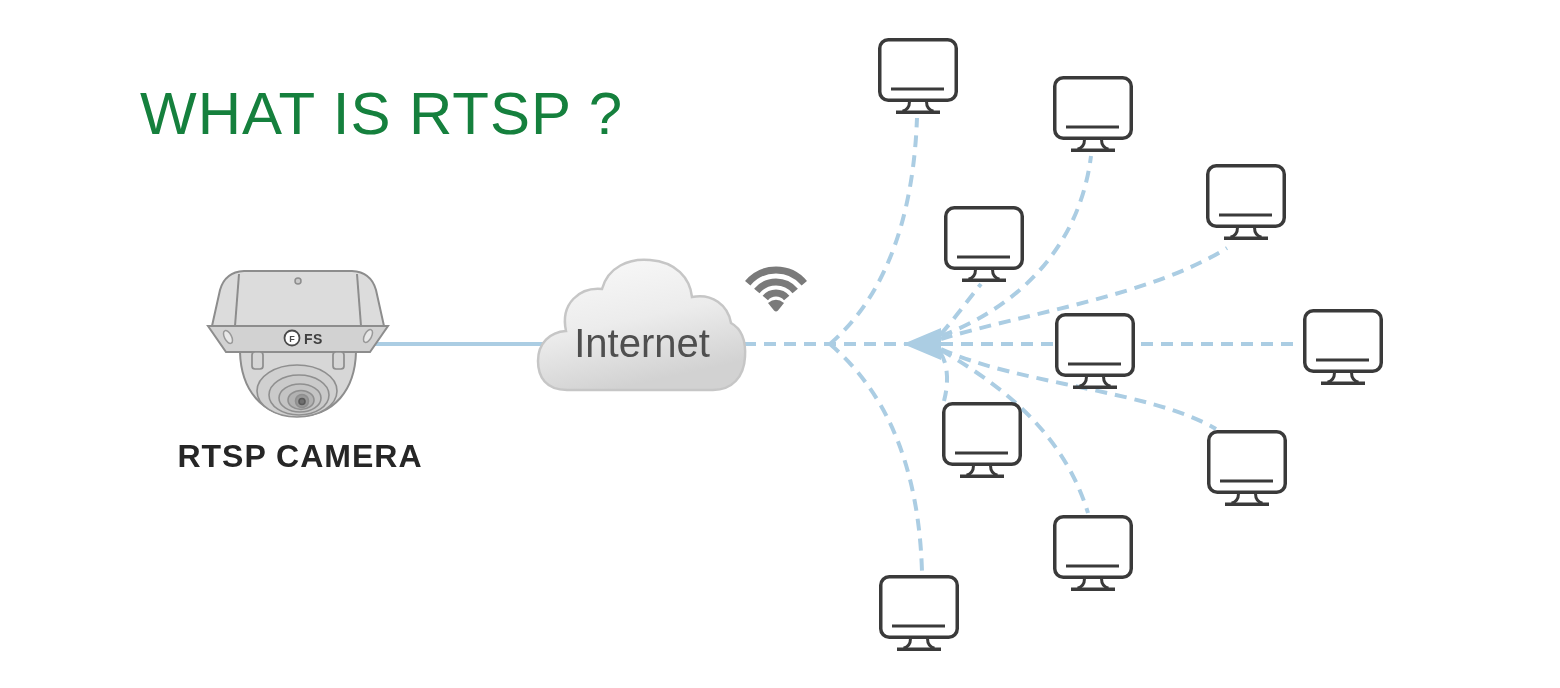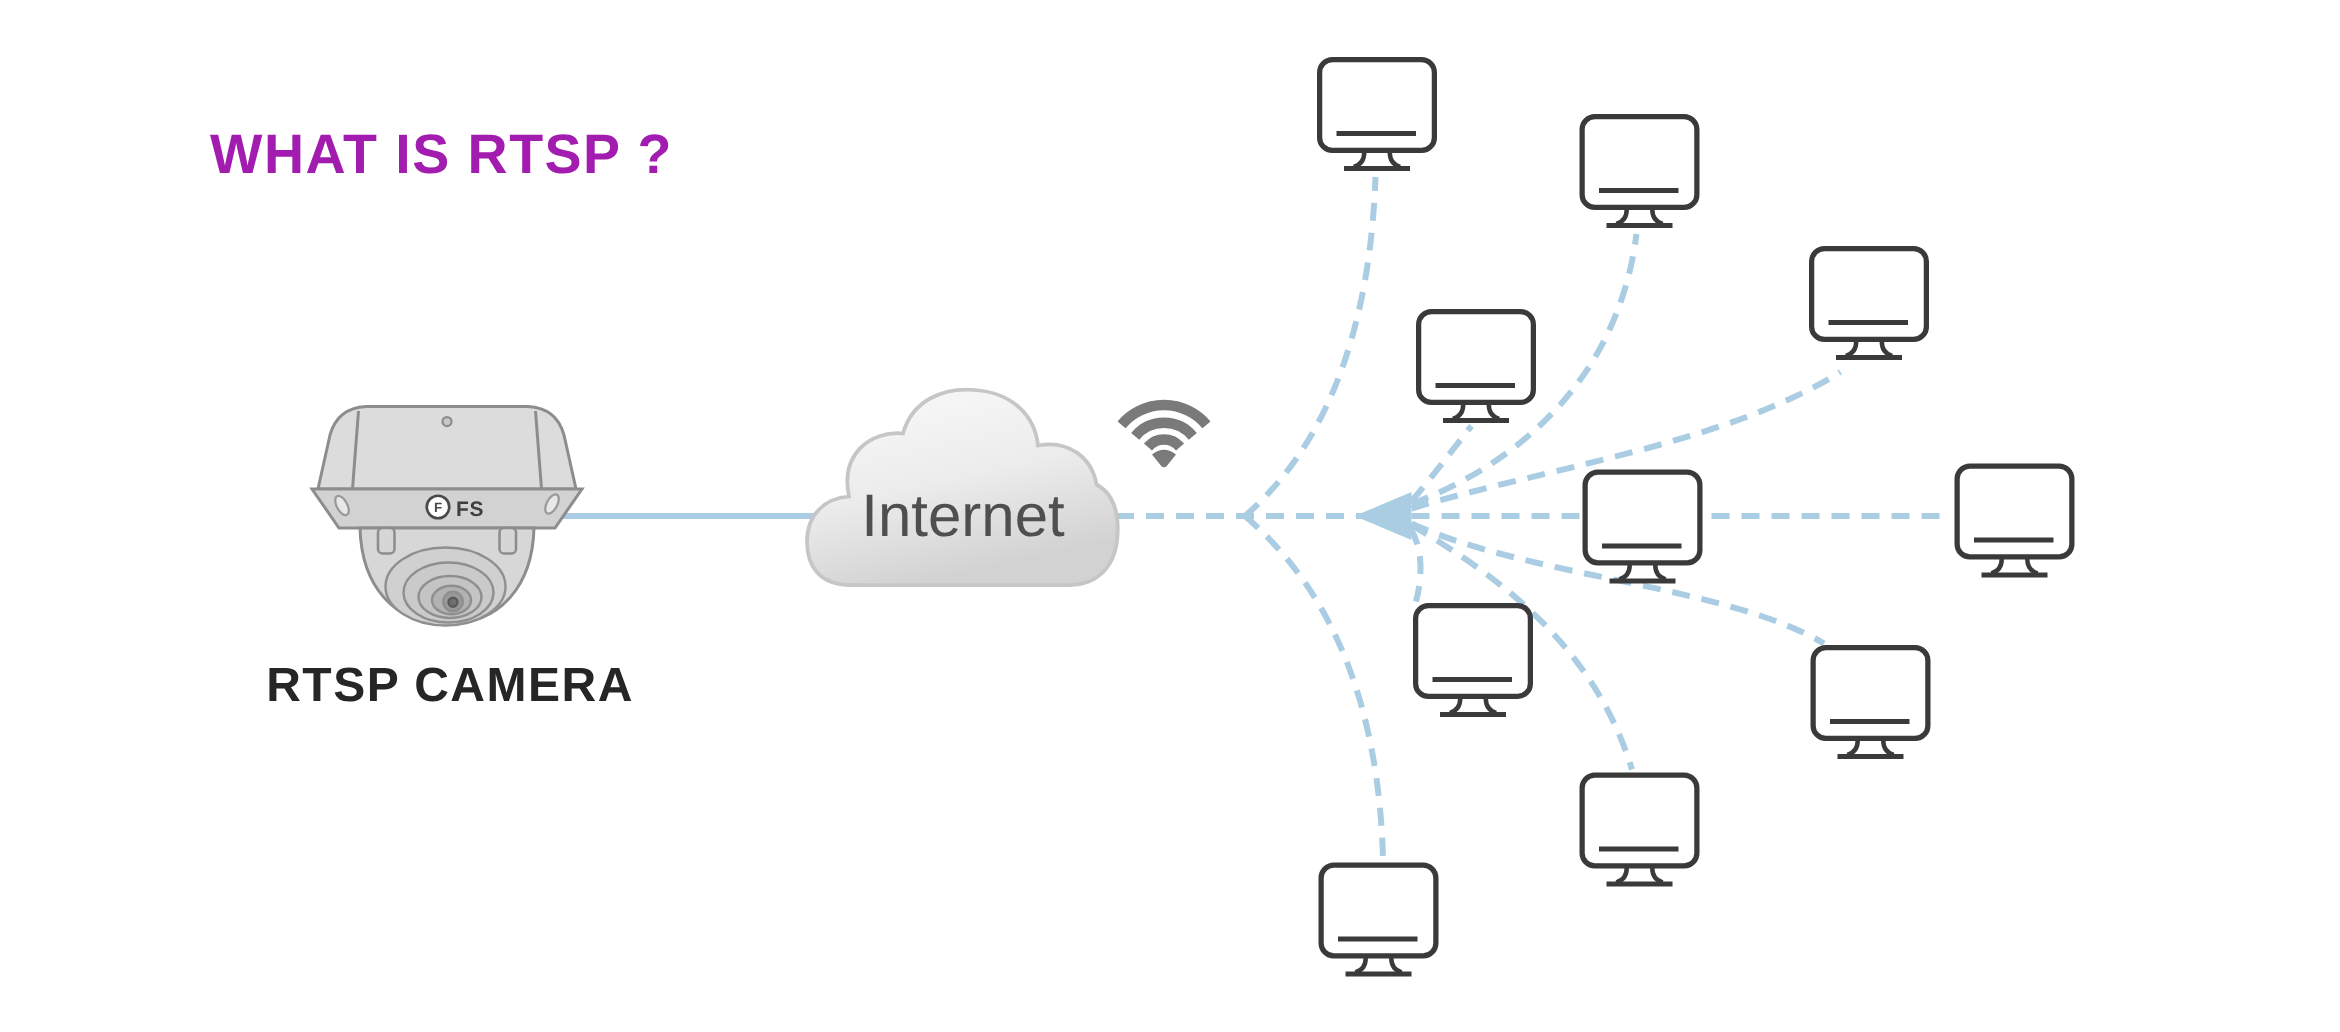--- a/index.html
+++ b/index.html
@@ -8,25 +8,25 @@
     width:1560px;height:688px;
     background:#ffffff;
     overflow:hidden;
     font-family:"Liberation Sans", sans-serif;
   }
   .canvas > svg{position:absolute;left:0;top:0;}
   h1.page-title{
     position:absolute;
     left:140px;top:84px;
     margin:0;
-    font-size:37px;
-    font-weight:700;
+    font-size:60px;
+    font-weight:400;
     letter-spacing:1px;
     line-height:1;
-    color:#a21caf;
+    color:#15803d;
     font-family:"Liberation Sans", sans-serif;
   }
   text{font-family:"Liberation Sans", sans-serif;}
   .camera-label{font-size:32px;font-weight:700;letter-spacing:1px;fill:#262626;}
   .cloud-label{font-size:40px;font-weight:400;fill:#4f4f4f;}
   .fs-brand{font-size:14px;font-weight:700;fill:#3f3f3f;letter-spacing:.5px;}
   .fs-initial{font-size:9px;font-weight:700;fill:#4a4a4a;}
   .dash{fill:none;stroke:#abcde3;stroke-width:4;stroke-dasharray:12 8;}
   .solid-link{fill:none;stroke:#abcde3;stroke-width:4;}
   .cam-stroke{stroke:#8d8d8d;stroke-width:2;}

